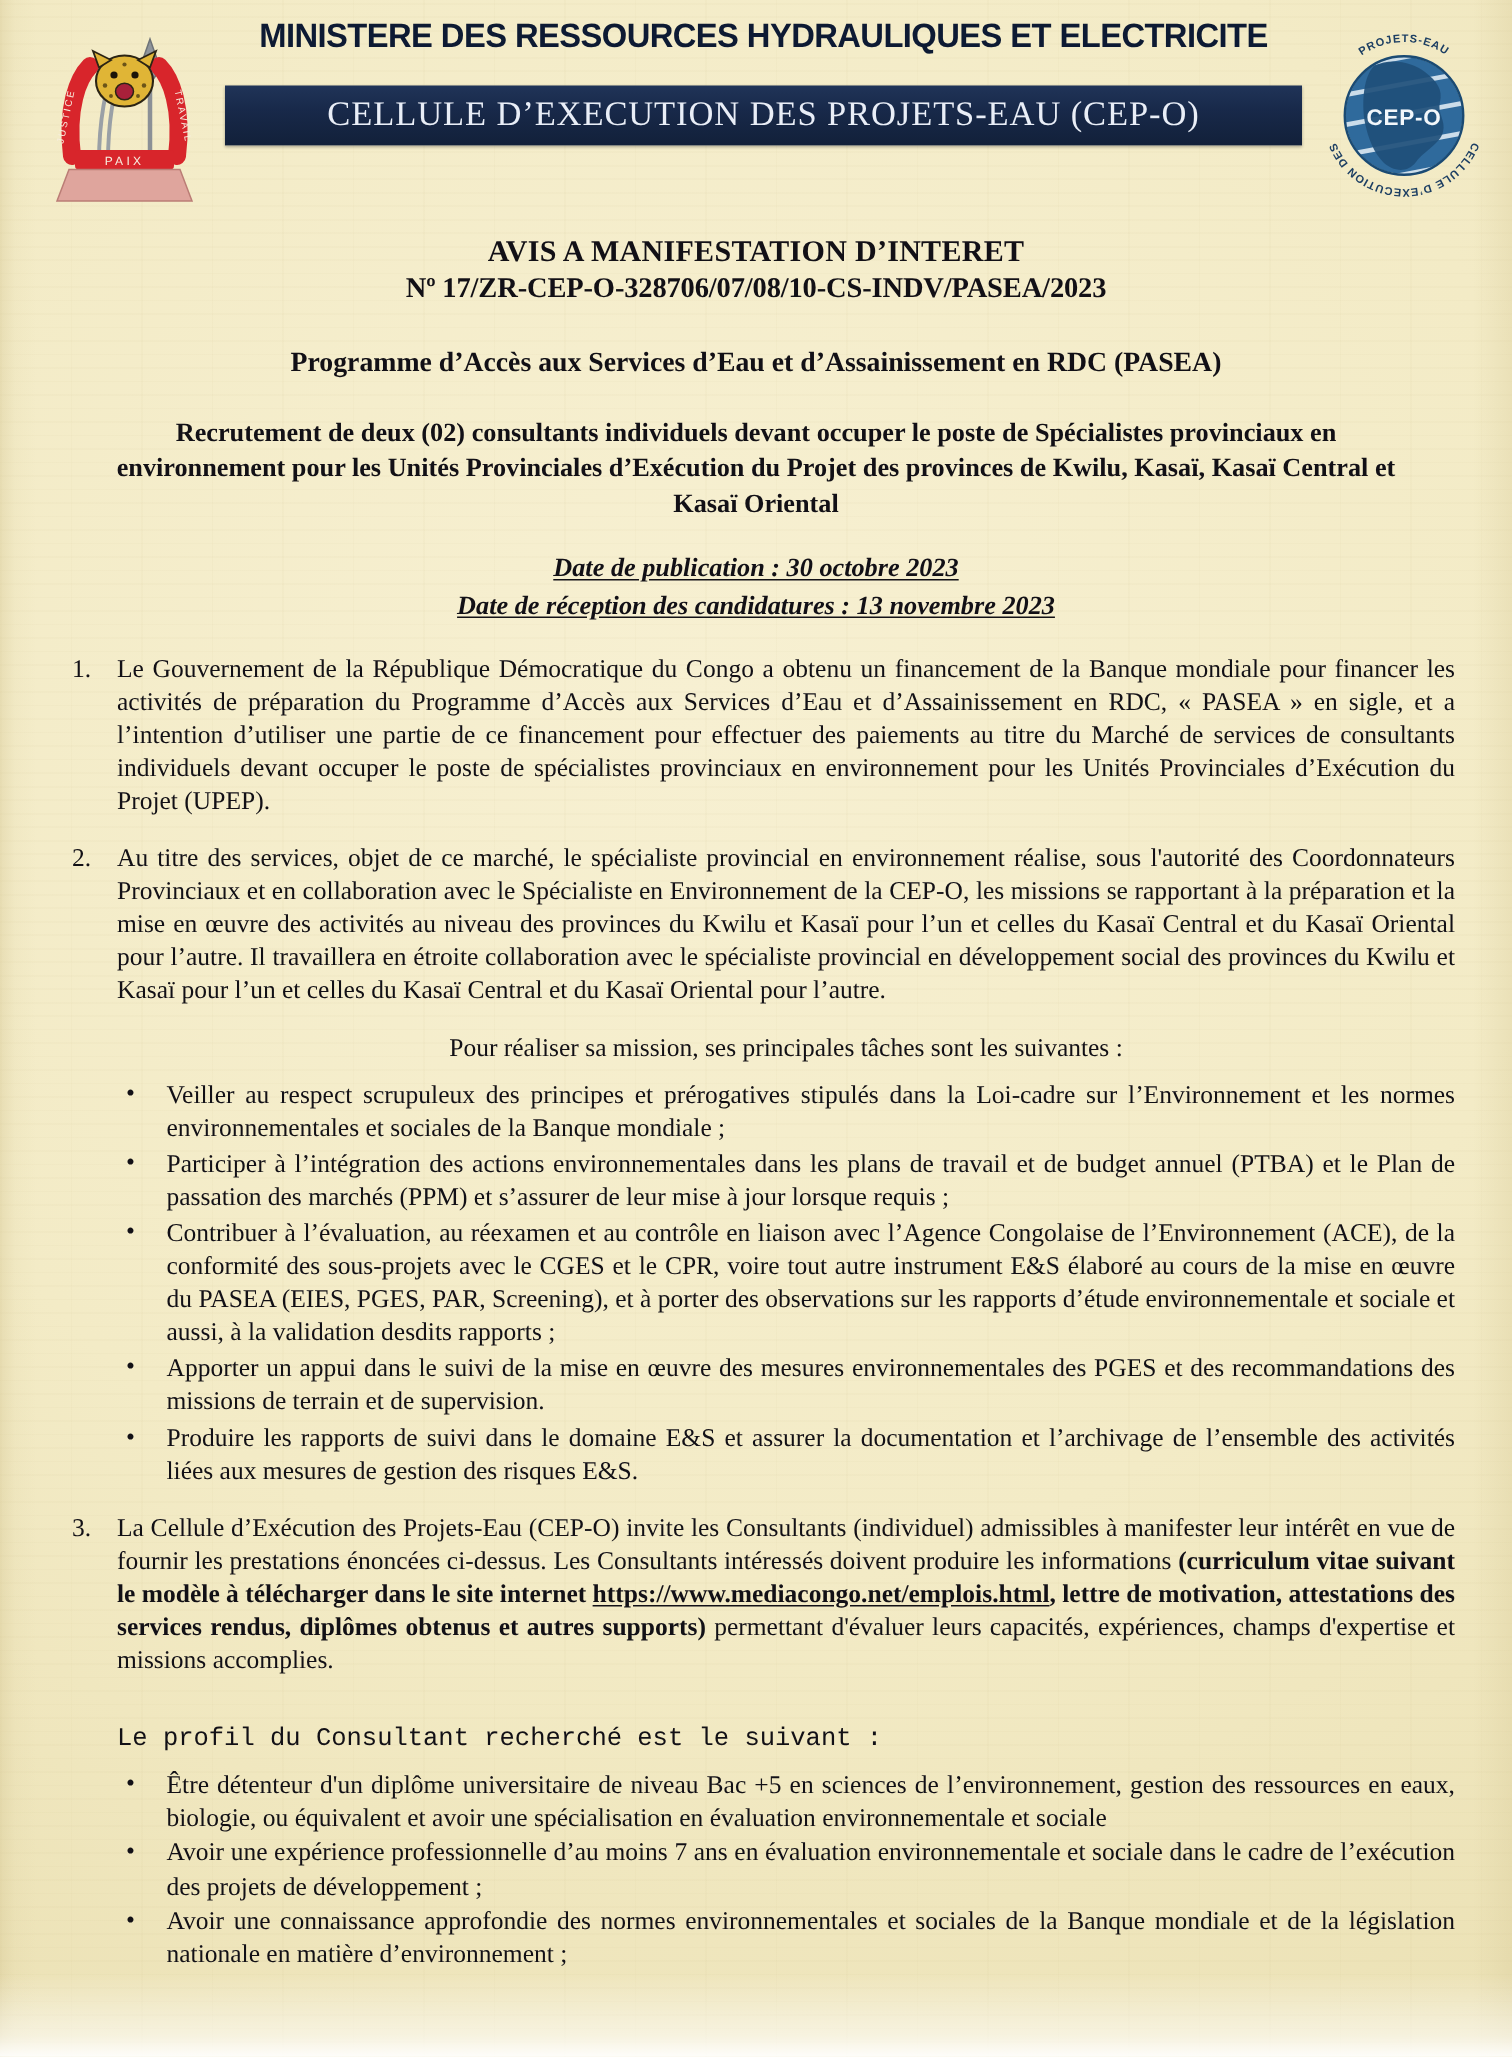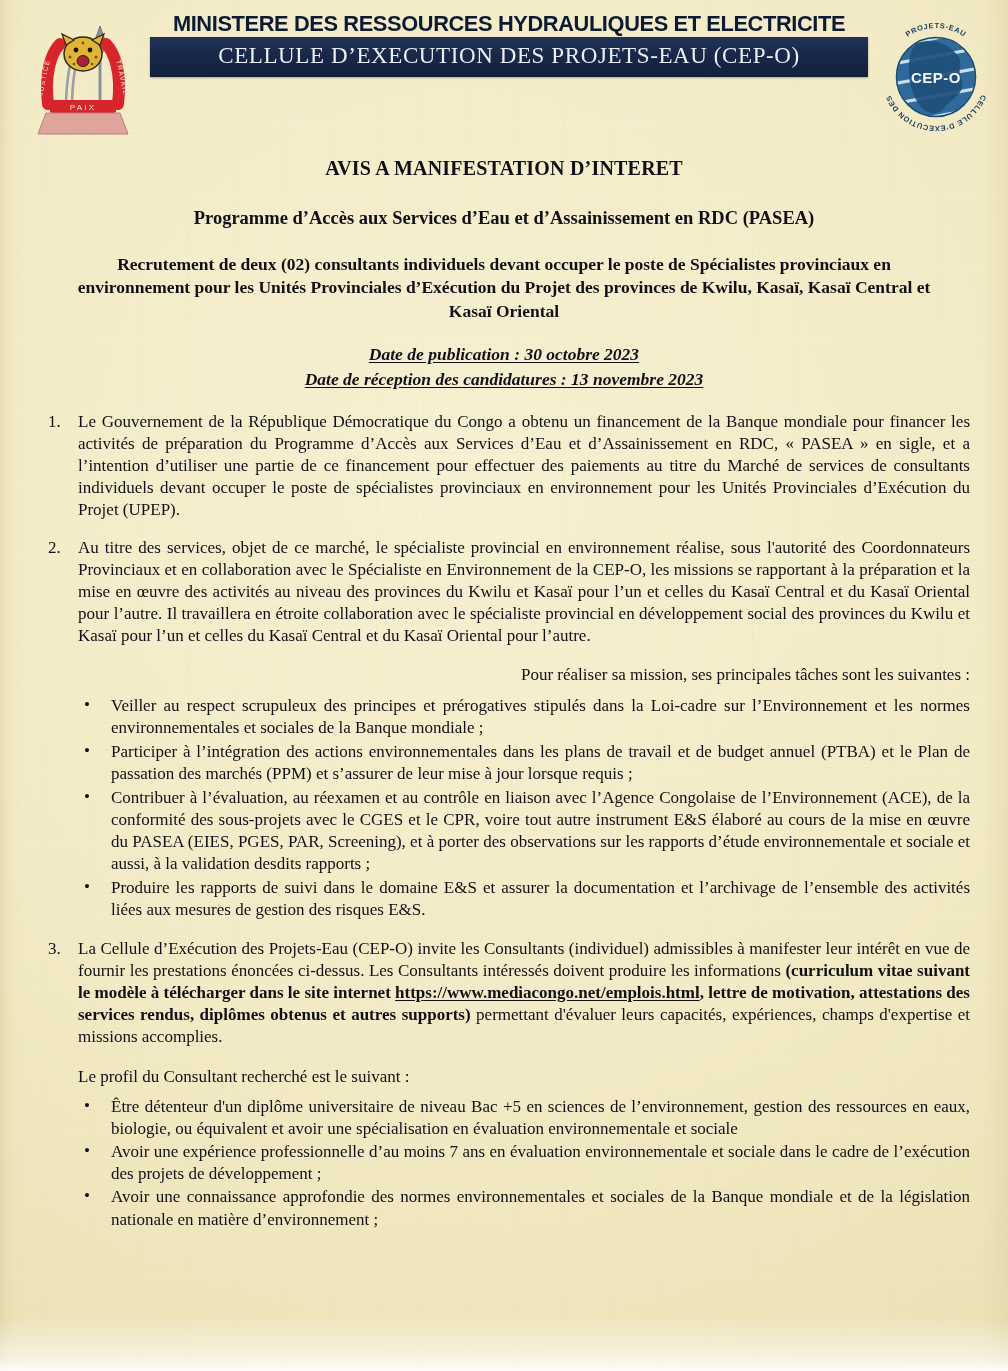--- a/index.html
+++ b/index.html
@@ -65,21 +65,21 @@
   .ministere {
     margin-top: 3px;
     font-family: "Liberation Sans", "DejaVu Sans", sans-serif;
     font-weight: bold;
     font-size: 22.5px;
     letter-spacing: -0.4px;
     color: #0d1a33;
     transform: scaleX(0.97);
   }
   .cepo-band {
-    margin: 0 auto 0 auto;
+    margin: 20px auto 0 auto;
     width: 100%;
     background: linear-gradient(180deg, #203458 0%, #18294a 40%, #122039 100%);
     color: #e9eef7;
     font-family: "Liberation Serif", "DejaVu Serif", serif;
     font-size: 23px;
     letter-spacing: 0.6px;
     padding: 6px 0 8px 0;
     box-shadow: 0 1px 2px rgba(0,0,0,0.3);
   }
 
@@ -136,21 +136,21 @@
   }
   .num-item > .num {
     position: absolute;
     left: 4px;
     top: 0;
     font-size: 17px;
   }
   .plain-para {
     margin-top: 17px;
     padding-left: 34px;
-    text-align: right;
+    text-align: center;
   }
   ul.bullets {
     list-style: none;
     margin: 8px 0 0 0;
     padding: 0 0 0 34px;
   }
   ul.bullets > li {
     position: relative;
     padding-left: 33px;
     margin-top: 2px;
@@ -166,21 +166,21 @@
   }
   ul.bullets.tight > li { margin-top: 1px; }
   .bold { font-weight: bold; }
   .ul-link {
     font-weight: bold;
     text-decoration: underline;
     text-underline-offset: 2px;
     color: #121016;
   }
   .para3 { text-align: justify; text-justify: inter-word; }
-  .profile-lead { margin-top: 18px; padding-left: 34px; }
+  .profile-lead { margin-top: 31px; padding-left: 34px; font-family: Liberation Mono, monospace; }
 
   
   .crest svg, .cepo-logo svg { display: block; }
 </style>
 </head>
 <body>
 
 <div class="page">
 
   <div class="header">
@@ -262,20 +262,21 @@
         </text>
         <text font-family="Liberation Sans, sans-serif" font-size="7.4" font-weight="bold" fill="#1d3f63" letter-spacing="0.6">
           <textPath href="#ringBot" startOffset="50%" text-anchor="middle">CELLULE D’EXECUTION DES</textPath>
         </text>
       </svg>
     </div>
   </div>
 
   <div class="title-block">
     <div class="avis-title">AVIS A MANIFESTATION D’INTERET</div>
+    <div class="avis-ref">Nº 17/ZR-CEP-O-328706/07/08/10-CS-INDV/PASEA/2023</div>
   </div>
 
   <div class="programme">Programme d’Accès aux Services d’Eau et d’Assainissement en RDC (PASEA)</div>
 
   <div class="recrutement">Recrutement de deux (02) consultants individuels devant occuper le poste de Spécialistes provinciaux en environnement pour les Unités Provinciales d’Exécution du Projet des provinces de Kwilu, Kasaï, Kasaï Central et Kasaï Oriental</div>
 
   <div class="dates">
     <div class="dline">Date de publication : 30 octobre 2023</div>
     <div class="dline">Date de réception des candidatures : 13 novembre 2023</div>
   </div>
@@ -291,20 +292,21 @@
       <span class="num">2.</span>
       <span>Au titre des services, objet de ce marché, le spécialiste provincial en environnement réalise, sous l'autorité des Coordonnateurs Provinciaux et en collaboration avec le Spécialiste en Environnement de la CEP-O, les missions se rapportant à la préparation et la mise en œuvre des activités au niveau des provinces du Kwilu et Kasaï pour l’un et celles du Kasaï Central et du Kasaï Oriental pour l’autre. Il travaillera en étroite collaboration avec le spécialiste provincial en développement social des provinces du Kwilu et Kasaï pour l’un et celles du Kasaï Central et du Kasaï Oriental pour l’autre.</span>
     </div>
 
     <div class="plain-para">Pour réaliser sa mission, ses principales tâches sont les suivantes :</div>
 
     <ul class="bullets">
       <li>Veiller au respect scrupuleux des principes et prérogatives stipulés dans la Loi-cadre sur l’Environnement et les normes environnementales et sociales de la Banque mondiale ;</li>
       <li>Participer à l’intégration des actions environnementales dans les plans de travail et de budget annuel (PTBA) et le Plan de passation des marchés (PPM) et s’assurer de leur mise à jour lorsque requis ;</li>
       <li>Contribuer à l’évaluation, au réexamen et au contrôle en liaison avec l’Agence Congolaise de l’Environnement (ACE), de la conformité des sous-projets avec le CGES et le CPR, voire tout autre instrument E&amp;S élaboré au cours de la mise en œuvre du PASEA (EIES, PGES, PAR, Screening), et à porter des observations sur les rapports d’étude environnementale et sociale et aussi, à la validation desdits rapports ;</li>
+      <li>Apporter un appui dans le suivi de la mise en œuvre des mesures environnementales des PGES et des recommandations des missions de terrain et de supervision.</li>
       <li>Produire les rapports de suivi dans le domaine E&amp;S et assurer la documentation et l’archivage de l’ensemble des activités liées aux mesures de gestion des risques E&amp;S.</li>
     </ul>
 
     <div class="num-item para3">
       <span class="num">3.</span><span>La Cellule d’Exécution des Projets-Eau (CEP-O) invite les Consultants (individuel) admissibles à manifester leur intérêt en vue de fournir les prestations énoncées ci-dessus. Les Consultants intéressés doivent produire les informations </span><span class="bold">(curriculum vitae suivant le modèle à télécharger dans le site internet </span><a class="ul-link" href="#">https://www.mediacongo.net/emplois.html</a><span class="bold">, lettre de motivation, attestations des services rendus, diplômes obtenus et autres supports)</span><span> permettant d'évaluer leurs capacités, expériences, champs d'expertise et missions accomplies.</span>
     </div>
 
     <div class="profile-lead">Le profil du Consultant recherché est le suivant :</div>
 
     <ul class="bullets tight">

